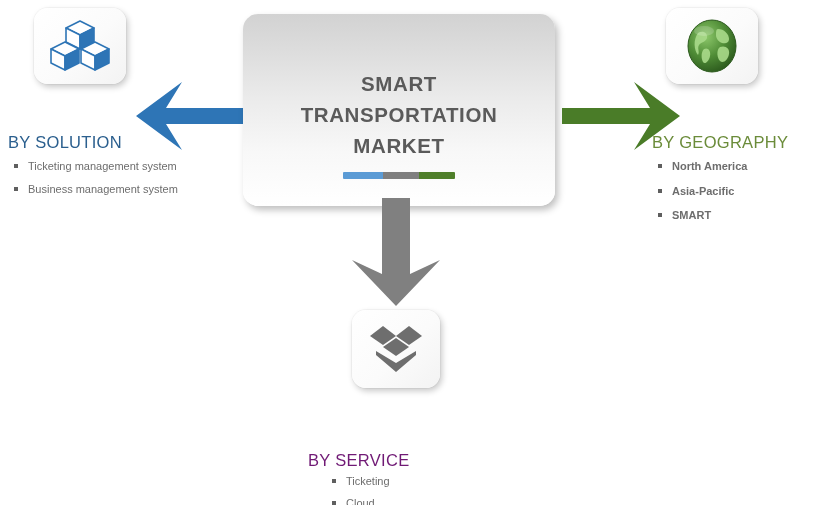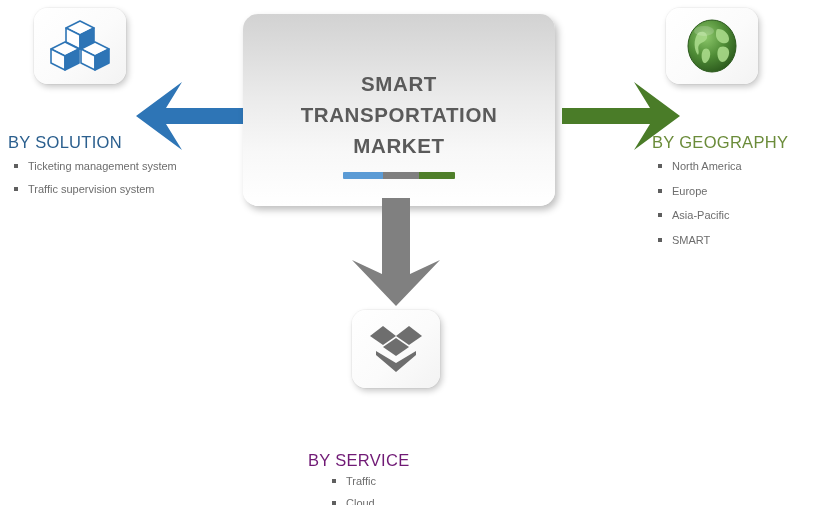--- a/index.html
+++ b/index.html
@@ -94,21 +94,21 @@
   ul.g-list li::before{
     content:"";
     position:absolute;
     left:6px;top:5px;
     width:4px;height:4px;
     background:#5f5f5f;
   }
   #group-solution{left:8px;top:102px;width:180px;}
   #group-solution ul.g-list li{margin-bottom:8px;}
   #group-geography{left:652px;top:102px;width:170px;}
-  #group-geography ul.g-list li{margin-bottom:10px;}
+  #group-geography ul.g-list li{margin-bottom:10px;font-weight:bold;}
   #group-service{left:308px;top:420px;width:180px;}
   #group-service .g-head{margin-bottom:4px;}
   #group-service ul.g-list{padding-left:18px;}
   #group-service ul.g-list li{margin-bottom:7px;}
 </style>
 </head>
 <body>
 
 <div class="stage">
 
@@ -134,21 +134,21 @@
   <div class="arrow" id="arrow-left">
     <svg width="118" height="68" viewBox="0 0 118 68" aria-hidden="true">
       <path d="M0,34 L46,0 L30,26 L118,26 L118,42 L30,42 L46,68 Z" fill="#2e75b6"></path>
     </svg>
   </div>
 
   <div class="group" id="group-solution">
     <div class="g-head" id="head-solution">BY SOLUTION</div>
     <ul class="g-list">
       <li>Ticketing management system</li>
-      <li>Traffic supervision system</li>
+      <li>Business management system</li>
     </ul>
   </div>
 
   <div id="center-box">
     <div id="center-title">SMART TRANSPORTATION MARKET</div>
     <div id="accent-bar">
       <span class="seg-blue"></span>
       <span class="seg-gray"></span>
       <span class="seg-green"></span>
     </div>
@@ -178,21 +178,20 @@
   <div class="arrow" id="arrow-right">
     <svg width="118" height="68" viewBox="0 0 118 68" aria-hidden="true">
       <path d="M118,34 L72,0 L88,26 L0,26 L0,42 L88,42 L72,68 Z" fill="#4a7c28"></path>
     </svg>
   </div>
 
   <div class="group" id="group-geography">
     <div class="g-head" id="head-geography">BY GEOGRAPHY</div>
     <ul class="g-list">
       <li>North America</li>
-      <li>Europe</li>
       <li>Asia-Pacific</li>
       <li>SMART</li>
     </ul>
   </div>
 
   <div class="arrow" id="arrow-down">
     <svg width="88" height="108" viewBox="0 0 88 108" aria-hidden="true">
       <path d="M44,108 L88,62 L58,76 L58,0 L30,0 L30,76 L0,62 Z" fill="#808080"></path>
     </svg>
   </div>
@@ -205,18 +204,18 @@
         <polygon points="16,25 29,16 42,25 29,34" fill="#6e6e6e"></polygon>
         <polygon points="3,30 16,39 29,30 16,21" fill="#6e6e6e" opacity="0"></polygon>
         <polygon points="9,29 29,41 49,29 49,33 29,50 9,33" fill="#6e6e6e"></polygon>
       </svg>
     </div>
   </div>
 
   <div class="group" id="group-service">
     <div class="g-head" id="head-service">BY SERVICE</div>
     <ul class="g-list">
-      <li>Traffic</li>
+      <li>Ticketing</li>
       <li>Cloud</li>
     </ul>
   </div>
 
 </div>
 
 </body></html>

